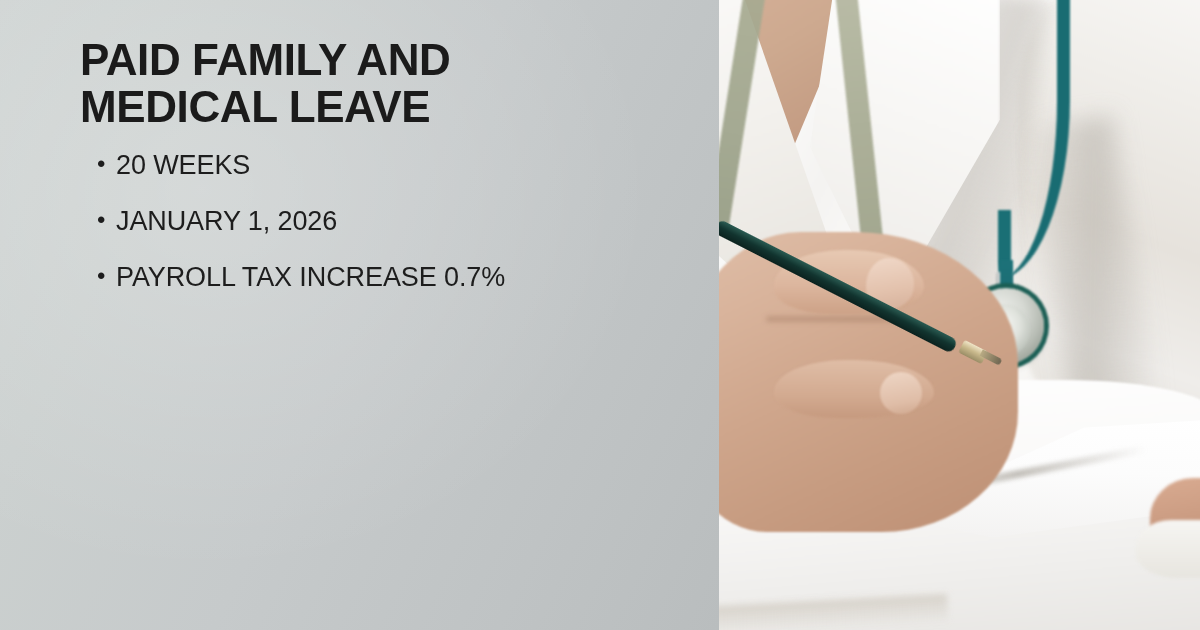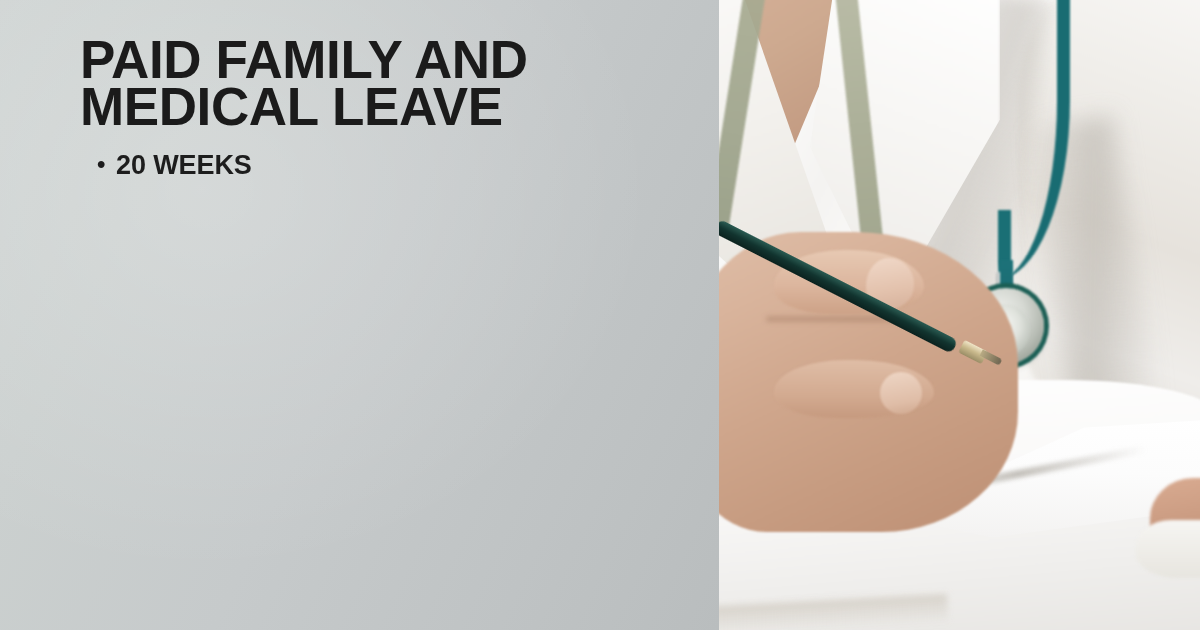--- a/index.html
+++ b/index.html
@@ -367,40 +367,40 @@
   .pane-vignette {
     position:absolute; inset:0;
     background:radial-gradient(ellipse at 28% 30%, rgba(255,255,255,.22) 0%, rgba(255,255,255,0) 62%);
     pointer-events:none;
   }
 
   .headline {
     position:absolute;
     left:80px; top:36px;
     width:600px;
-    font-size:53px;
+    font-size:44px;
     line-height:47px;
     font-weight:700;
     letter-spacing:-0.4px;
     color:#1b1b1b;
     text-transform:uppercase;
     white-space:pre-line;
   }
 
   .bullets {
     position:absolute;
     left:97px; top:150px;
     width:600px;
     list-style:none;
   }
   .bullets li {
     position:relative;
     font-size:27px;
     line-height:30px;
-    font-weight:700;
+    font-weight:400;
     letter-spacing:-0.1px;
     color:#1d1d1d;
     text-transform:uppercase;
     padding-left:19px;
     margin-bottom:26px;
   }
   .bullets li::before {
     content:"\2022";
     position:absolute;
     left:0; top:-1px;
@@ -465,16 +465,18 @@
   </div>
 
   <div class="text-pane">
     <div class="pane-vignette"></div>
 
     <h1 class="headline">PAID FAMILY AND
 MEDICAL LEAVE</h1>
 
     <ul class="bullets">
       <li>20 WEEKS</li>
+      <li>JANUARY 1, 2026</li>
+      <li>PAYROLL TAX INCREASE 0.7%</li>
     </ul>
   </div>
 
 </div>
 
 </body></html>

